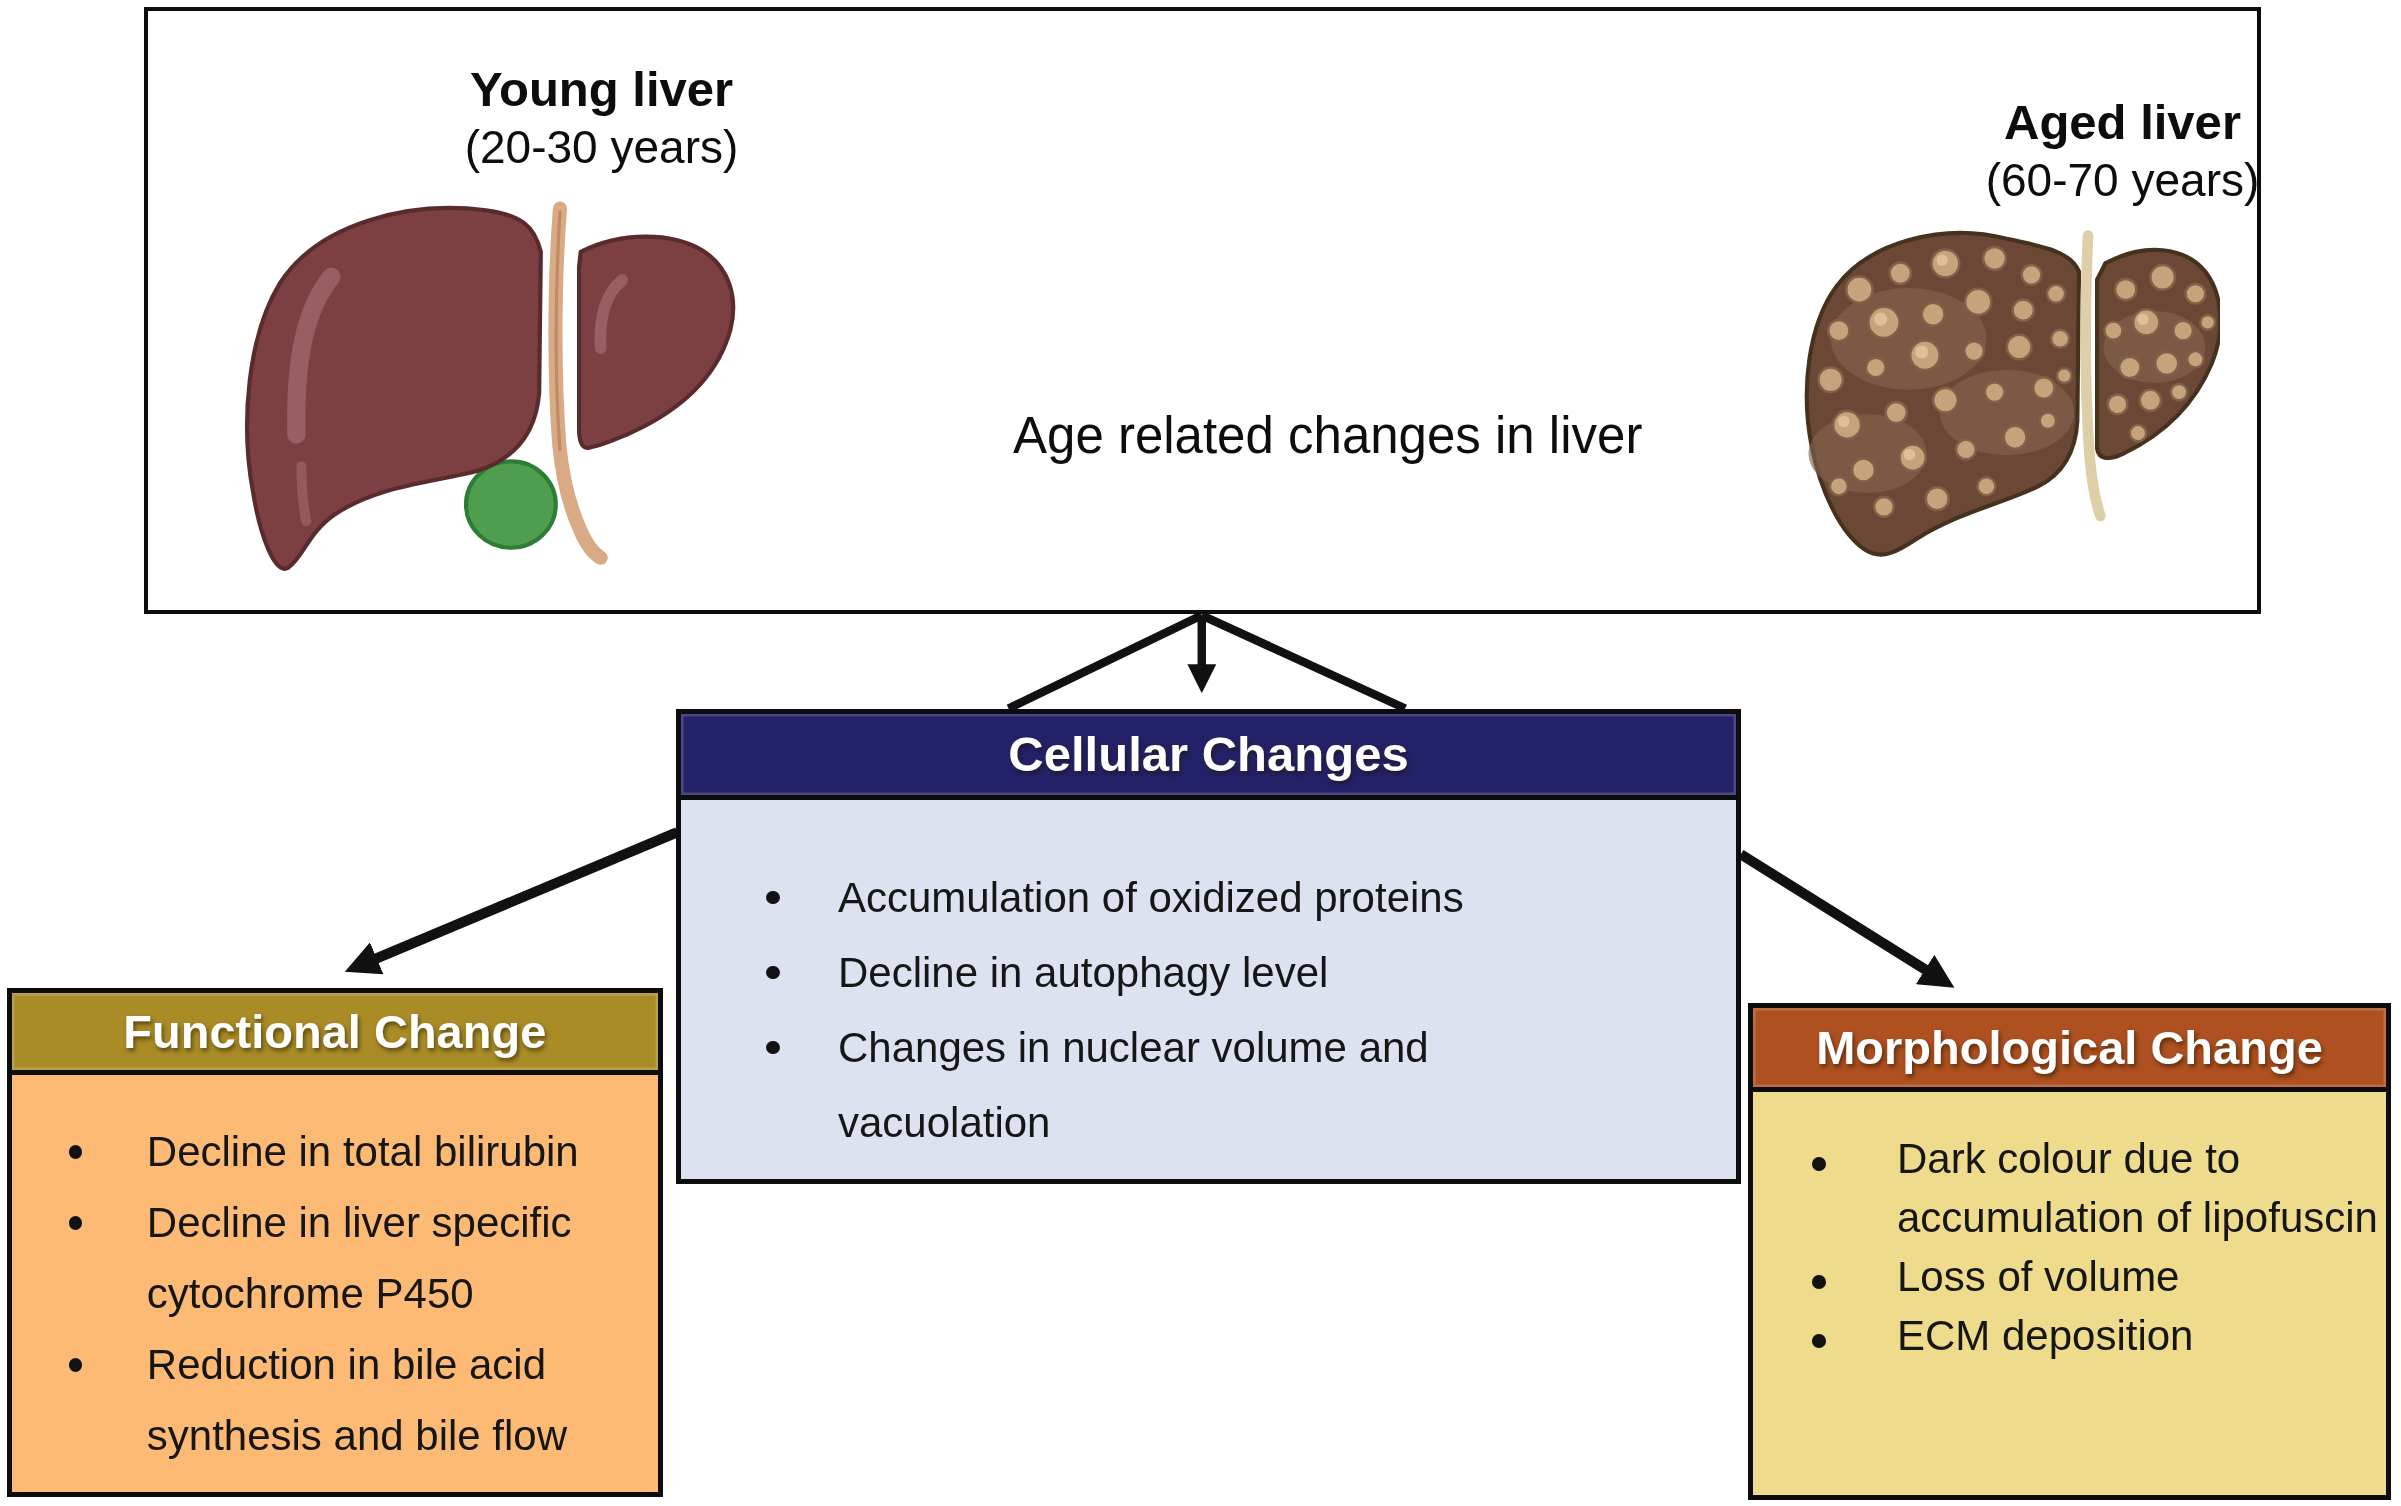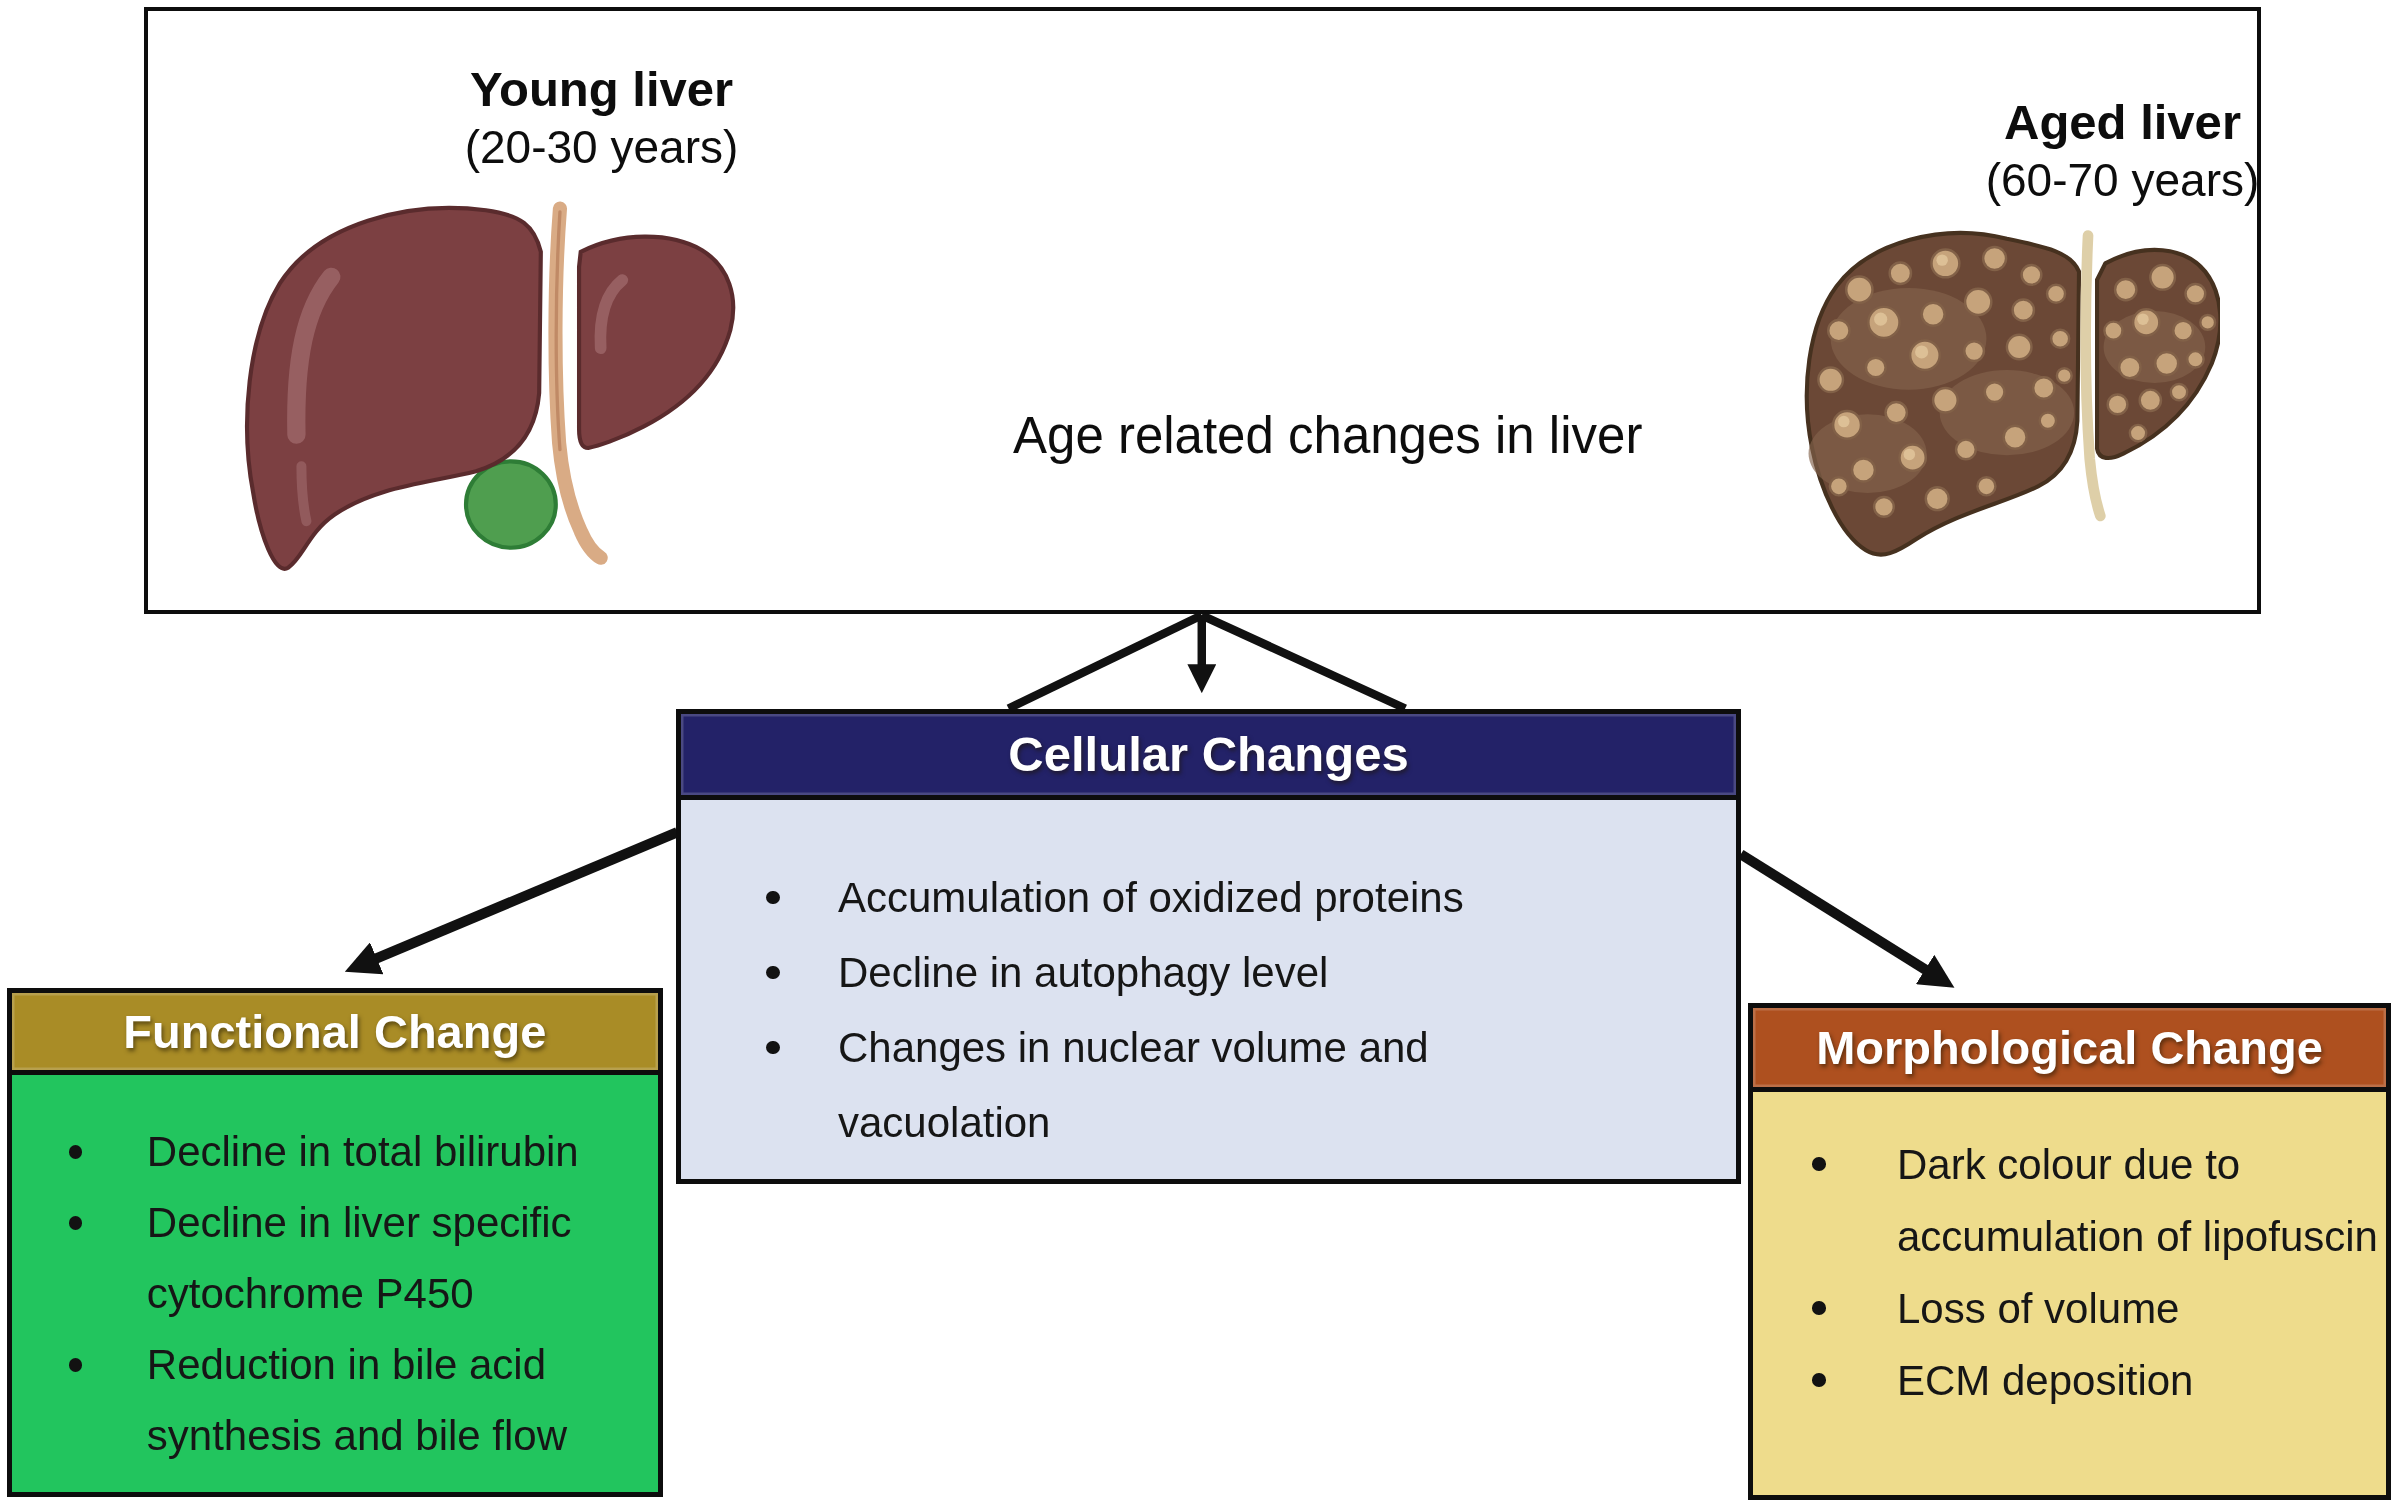--- a/index.html
+++ b/index.html
@@ -34,39 +34,39 @@
     position:absolute;border:5.1px solid #0d0d0d;box-sizing:border-box;
   }
   .box-header{
     color:#ffffff;font-weight:bold;text-align:center;
     border-bottom:5.1px solid #0d0d0d;
     text-shadow:1.7px 2.5px 4.2px rgba(30,20,0,0.55);
     box-shadow:inset 0 0 0 2.5px rgba(255,255,255,0.18);
   }
   #cellular-box{left:676px;top:709px;width:1065px;height:475px;background:#dce2f0;}
   #cellular-box .box-header{height:81px;line-height:81px;font-size:49px;background:#232268;}
-  #functional-box{left:6.8px;top:988px;width:656px;height:509px;background:#22c55e;}
+  #functional-box{left:6.8px;top:988px;width:656px;height:509px;background:#fdba74;}
   #functional-box .box-header{height:77px;line-height:77px;font-size:47px;background:#a98c26;}
   #morphological-box{left:1748px;top:1003px;width:643px;height:497px;background:#eedc8c;}
   #morphological-box .box-header{height:79px;line-height:79px;font-size:47px;background:#ae501f;}
 
   .bullet-list{list-style:none;margin:0;}
   .bullet-list li{position:relative;color:#161616;}
   .bullet-list li::before{
     content:"";position:absolute;border-radius:50%;background:#121212;
     width:13.6px;height:13.6px;
   }
   #cellular-box .bullet-list{padding:60px 0 0 157px;max-width:729px;font-size:42px;}
   #cellular-box .bullet-list li{line-height:75px;}
   #cellular-box .bullet-list li::before{left:-72px;top:30.5px;}
   #functional-box .bullet-list{padding:41px 8.5px 0 127px;font-size:42px;}
   #functional-box .bullet-list li{line-height:71px;margin-left:8px;}
   #functional-box .bullet-list li::before{left:-78px;top:29px;}
   #morphological-box .bullet-list{padding:37px 5.1px 0 144px;font-size:42px;}
-  #morphological-box .bullet-list li{line-height:72px;}
+  #morphological-box .bullet-list li{line-height:59px;}
   #morphological-box .bullet-list li::before{left:-85px;top:28px;}
 </style>
 </head>
 <body>
 
 <div id="canvas">
 
   <svg id="connector-layer" viewBox="0 0 2833 1777" xmlns="http://www.w3.org/2000/svg">
     <defs>
       <marker id="ah-big" viewBox="0 0 10 10" refX="6.5" refY="5" markerWidth="3.6" markerHeight="3.6" orient="auto">

